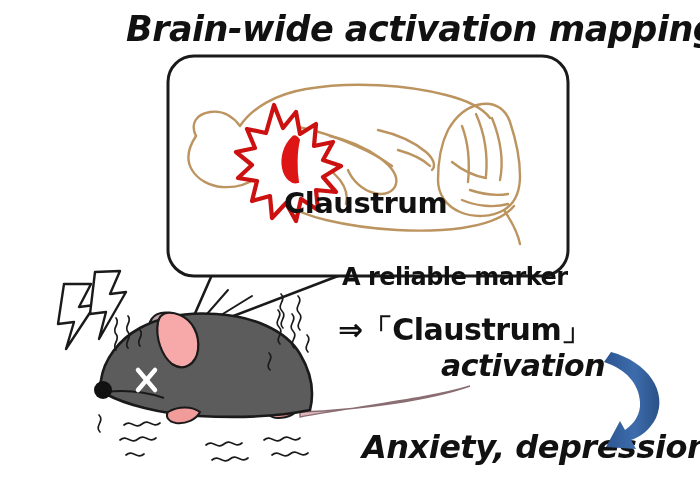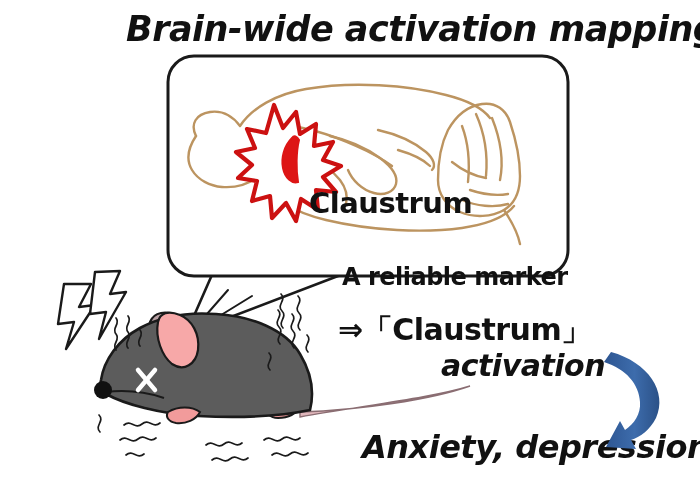--- a/index.html
+++ b/index.html
@@ -29,21 +29,20 @@
     top: 8px;
     font-size: 35px;
     line-height: 42px;
   }
   #claustrum-label {
     left: 284px;
     top: 186px;
     font-size: 29px;
     line-height: 34px;
     font-style: normal;
-    margin-left: 25px;
   }
   #stress-label {
     left: 8px;
     top: 216px;
     font-size: 33px;
     line-height: 38px;
     font-style: normal;
   }
   #marker-line1 {
     left: 342px;

